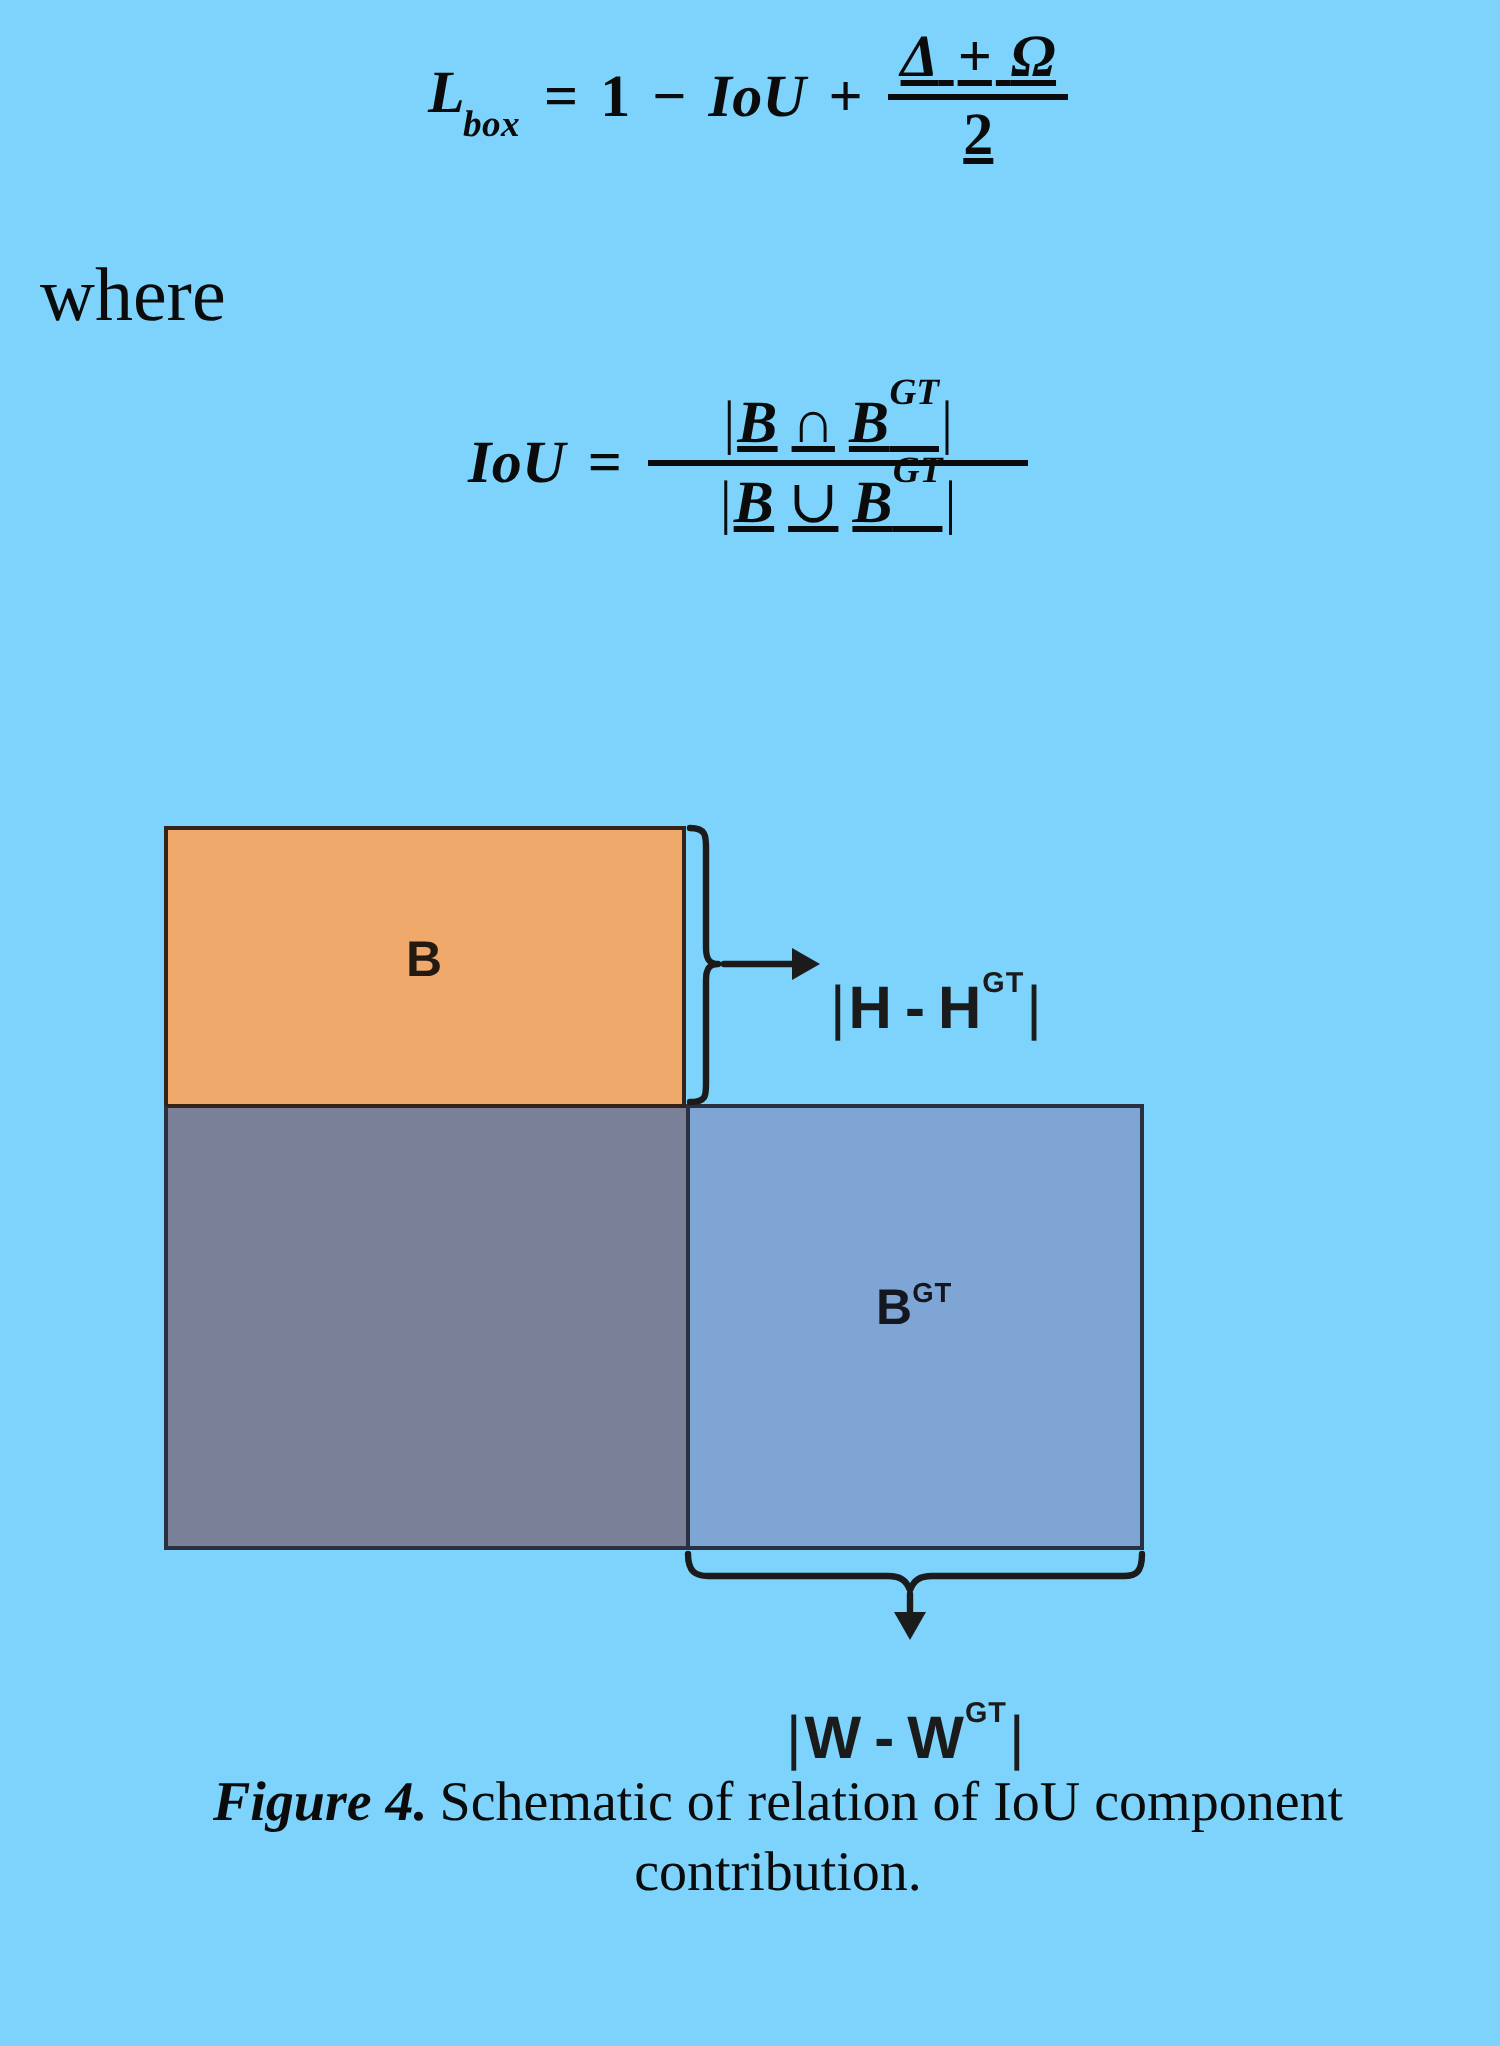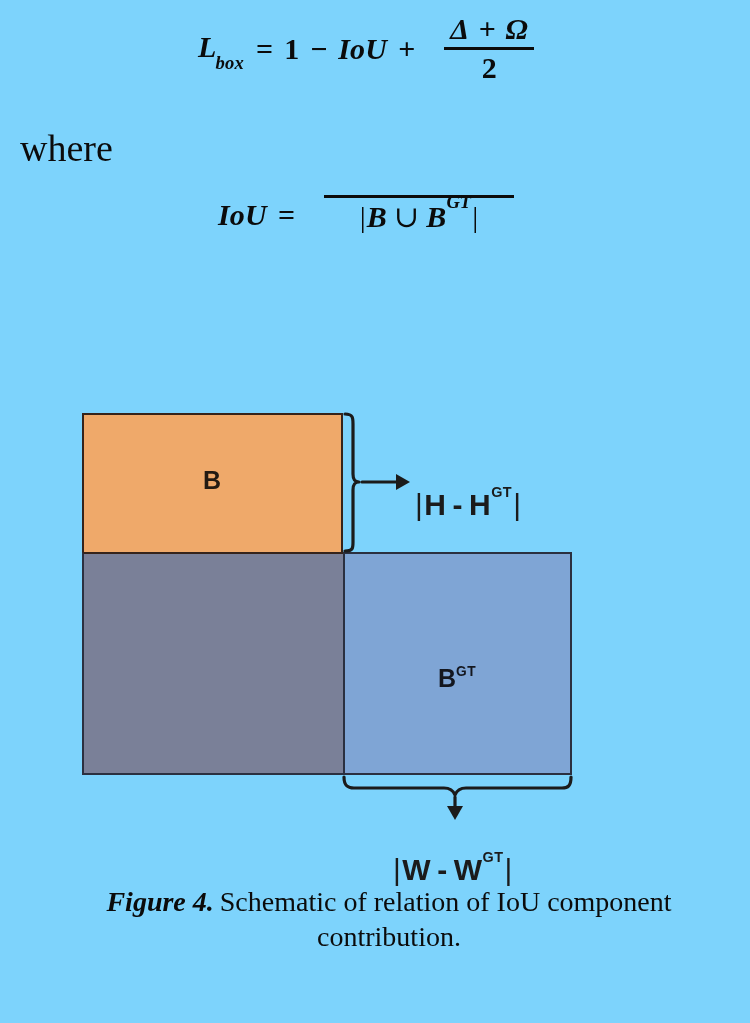--- a/index.html
+++ b/index.html
@@ -86,23 +86,24 @@
     left: 0px;
   }
 
   
   .frac {
     display: inline-flex;
     flex-direction: column;
     align-items: center;
     justify-content: center;
     vertical-align: middle;
-    margin: 0 18px;
+    margin: 0 2px;
     position: relative;
     top: -1px;
+    text-decoration: underline;
   }
   .frac > .frac-num {
     padding: 0 6px 2px 6px;
     line-height: 1.05;
   }
   .frac > .frac-bar {
     width: 100%;
     min-width: 70px;
     height: 3px;
     background: #0b0b0b;
@@ -194,21 +195,20 @@
   #label-b {
     left: 203px;
     top: 466px;
     font-size: 25px;
     color: #231a12;
   }
   #label-bgt {
     left: 438px;
     top: 640px;
     font-size: 25px;
-    margin-top: 24px;
   }
   #label-bgt .sup-gt,
   #label-b .sup-gt {
     font-size: 0.55em;
     vertical-align: super;
     position: relative;
     top: -0.15em;
     letter-spacing: 0.5px;
   }
 
@@ -287,20 +287,23 @@
     </span>
   </div>
 
   <div id="where-text">where</div>
 
   <div class="equation-block" id="eq-iou">
     <span class="eq-inline">
       <span class="eq-term">IoU</span>
       <span class="eq-op">=</span>
       <span class="frac frac-iou">
+        <span class="frac-num">
+          <span class="bar-abs">|</span><span class="eq-term">B</span><span class="setop">∩</span><span class="eq-term">B</span><span class="eq-sup">GT</span><span class="bar-abs">|</span>
+        </span>
         <span class="frac-bar"></span>
         <span class="frac-den">
           <span class="bar-abs">|</span><span class="eq-term">B</span><span class="setop">∪</span><span class="eq-term">B</span><span class="eq-sup">GT</span><span class="bar-abs">|</span>
         </span>
       </span>
     </span>
   </div>
 
   <div id="diagram-layer">
 

